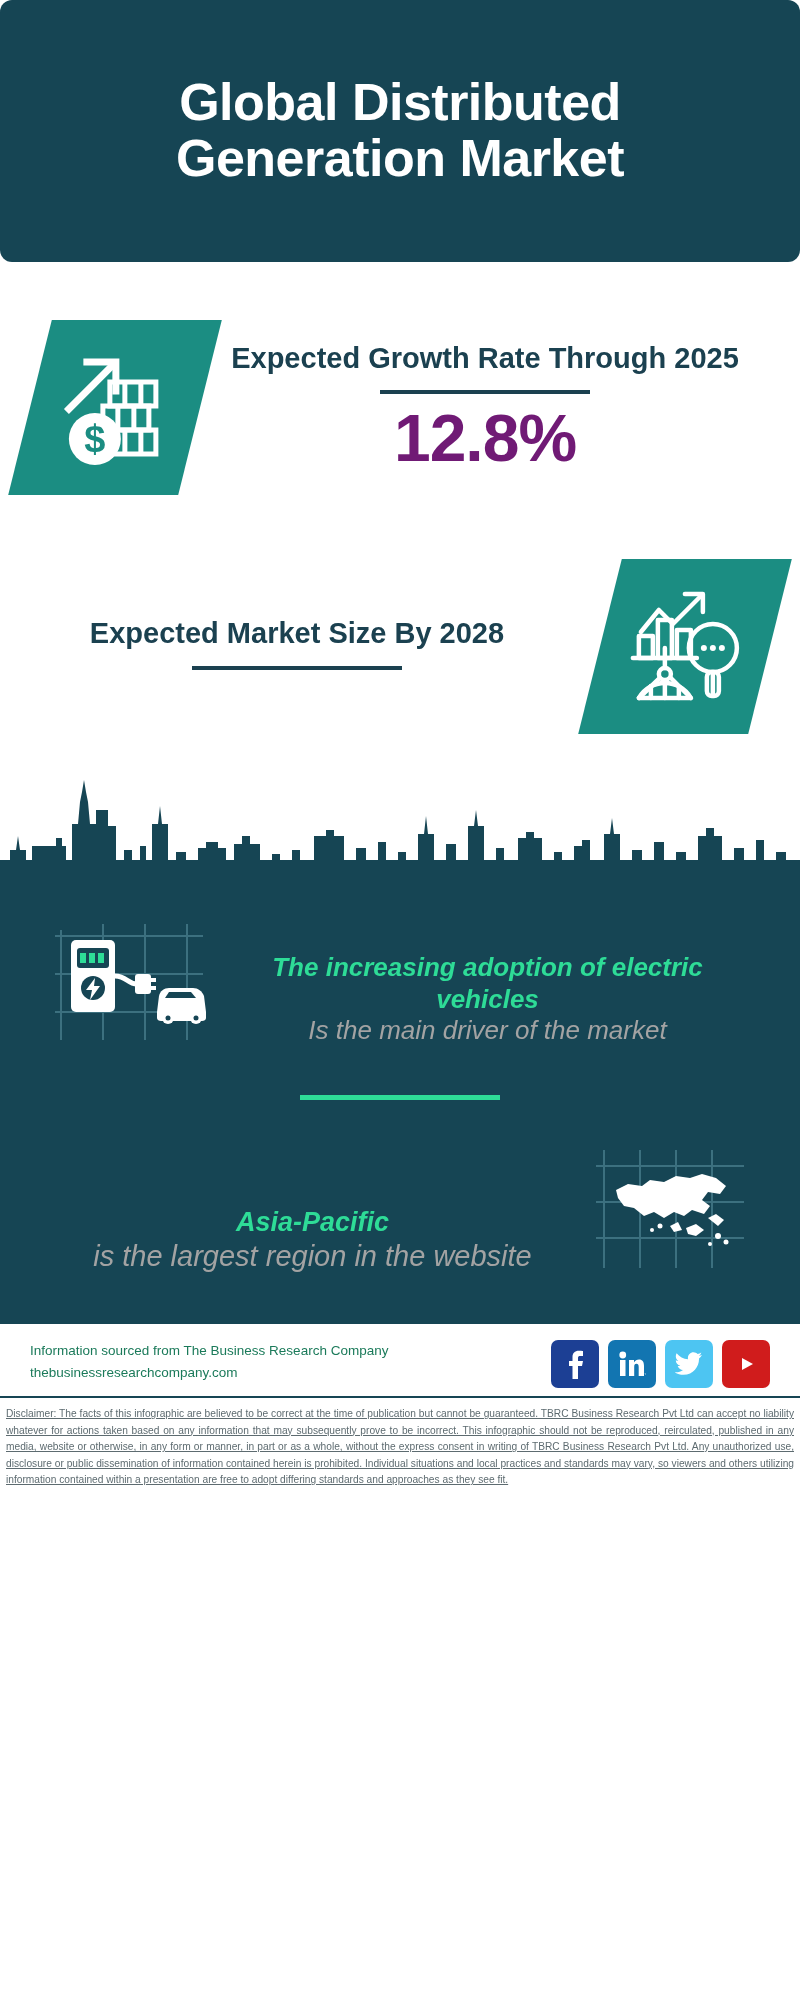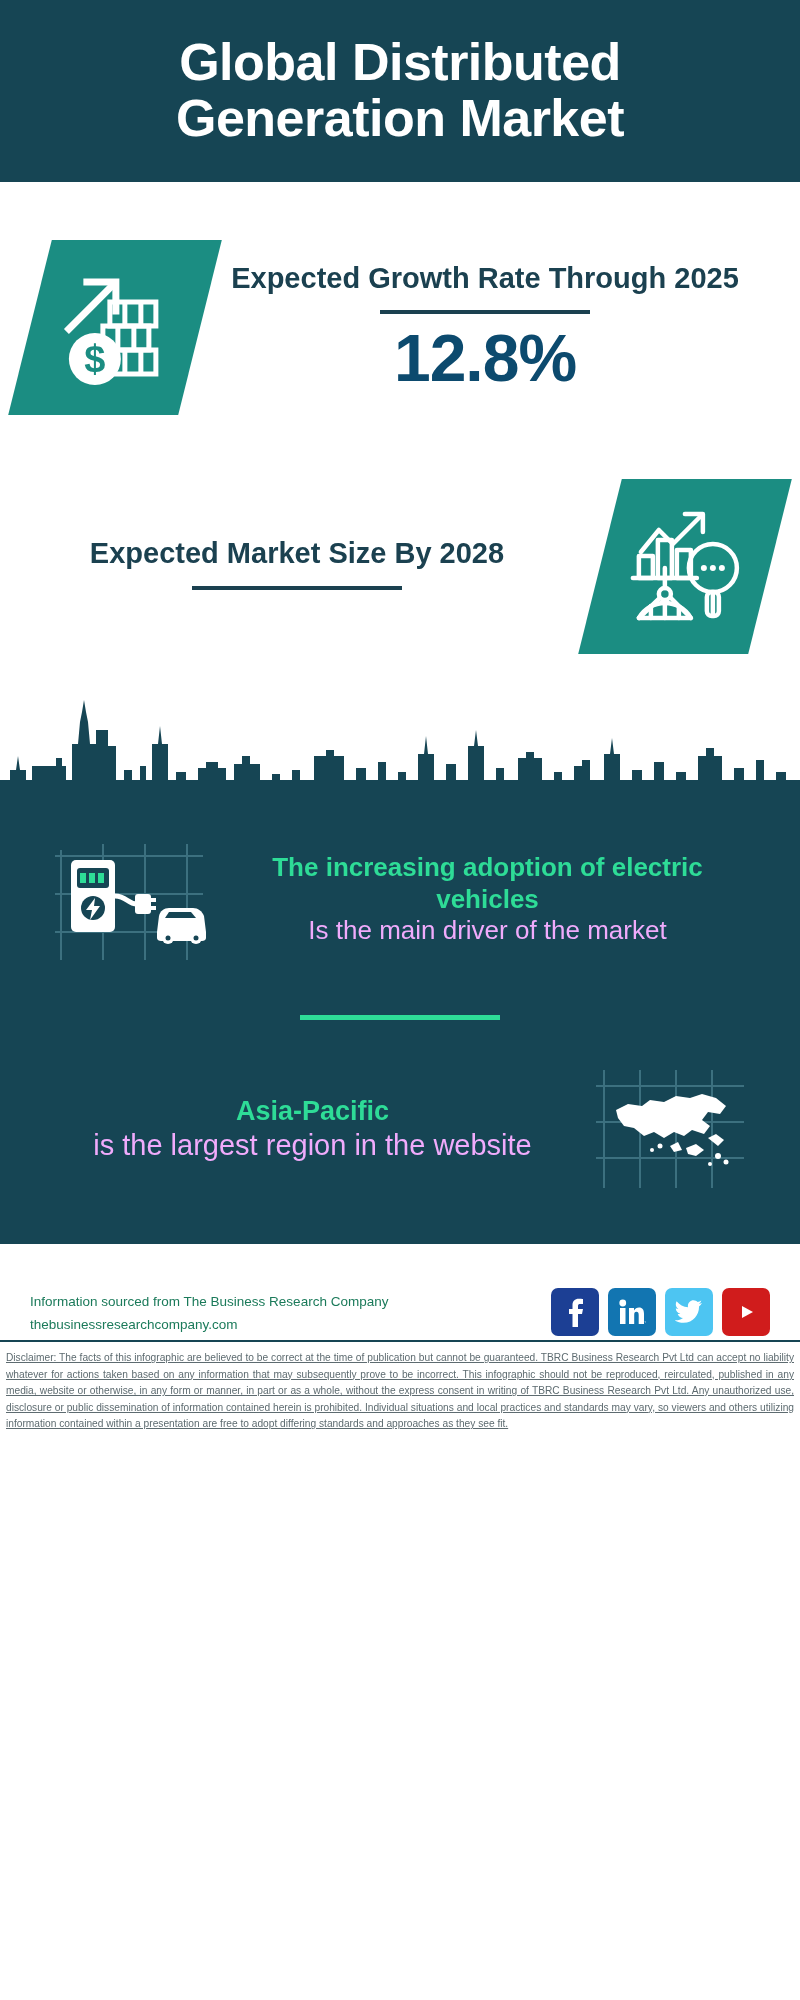--- a/index.html
+++ b/index.html
@@ -7,24 +7,25 @@
   body {
     width:800px; height:2000px;
     font-family:"Liberation Sans", sans-serif;
     background:#ffffff;
     overflow:hidden;
     position:relative;
   }
 
   
   .header {
-    height:182px;
+    height:262px;
     background:#164554;
     display:flex; align-items:center; justify-content:center;
     text-align:center;
+    border-radius:12px;
   }
   .header h1 {
     color:#ffffff;
     font-size:52px;
     line-height:1.07;
     font-weight:bold;
     letter-spacing:-0.5px;
     padding:0 40px;
   }
 
@@ -47,56 +48,56 @@
     color:#1B4150;
     font-size:29px;
     font-weight:bold;
     line-height:1.25;
   }
   .stat-rule {
     height:4px; background:#1B4150;
     width:210px; margin:14px auto 8px auto;
   }
   .stat-value {
-    color:#0c4a6e;
+    color:#701a75;
     font-size:62px;
     font-weight:bold;
     line-height:1.1;
     letter-spacing:-1px;
   }
 
   
   .skyline-wrap { position:relative; height:120px; background:#ffffff; }
   .skyline-wrap svg { display:block; width:800px; height:120px; }
 
   
   .dark { background:#164554; position:relative; padding-bottom:10px; }
 
-  .fact-row { display:flex; align-items:center; padding:14px 43px; }
+  .fact-row { display:flex; align-items:flex-end; padding:14px 43px;font-style:italic; }
   .fact-icon { flex:none; width:175px; display:flex; align-items:center; justify-content:center; }
   .fact-text { flex:1; text-align:center; padding:0 6px; }
   .fact-head {
     color:#2EDC97;
     font-size:26px; font-weight:bold; line-height:1.22;
   }
   .fact-sub {
-    color:#f0abfc;
+    color:#a3a3a3;
     font-size:26px; line-height:1.22; font-weight:400;
   }
   .green-rule {
     width:200px; height:5px; background:#2EDC97;
     margin:34px auto 30px auto;
   }
 
   
   .footer {
     background:#ffffff;
-    height:98px;
-    display:flex; align-items:flex-end;
-    padding:4px 30px;
+    height:74px;
+    display:flex; align-items:flex-start;
+    padding:16px 30px;
     border-bottom:2px solid #164554;
   }
   .footer-text { flex:1; }
   .footer-text div {
     color:#1B7A5A;
     font-size:13.5px;
     line-height:1.65;
   }
   .socials { display:flex; gap:9px; align-items:center; }
   .sbtn {

